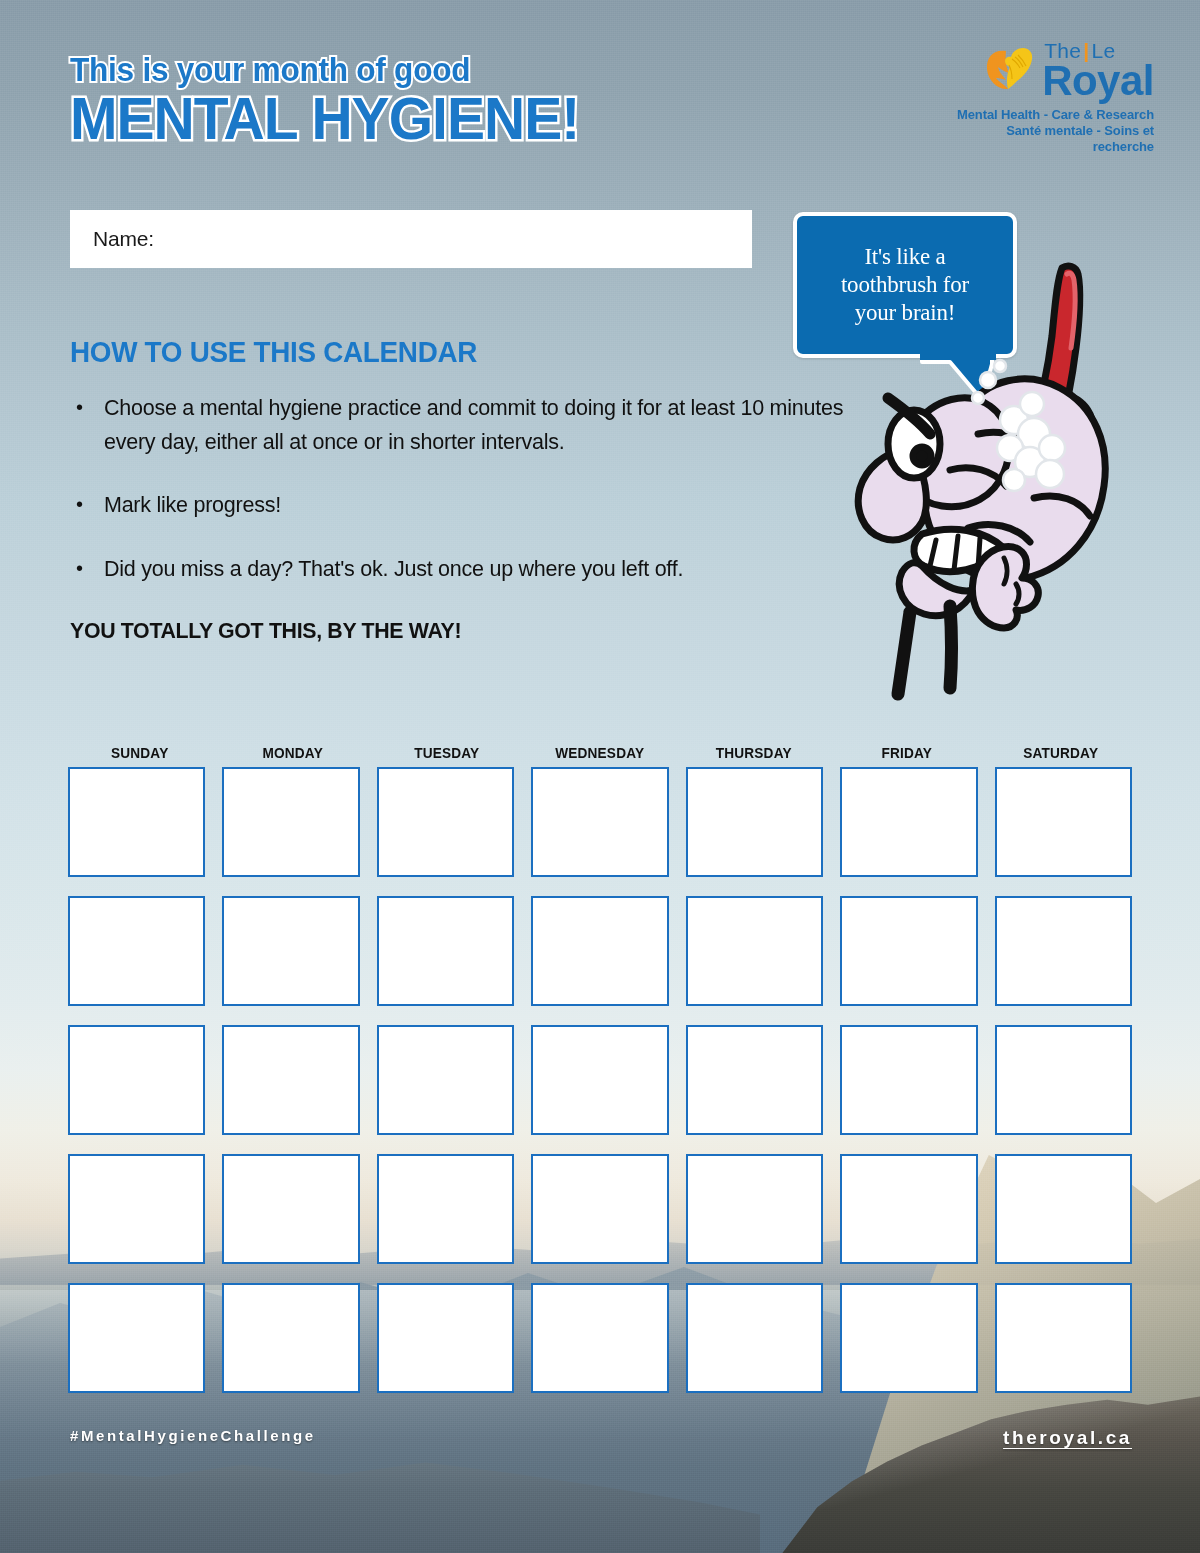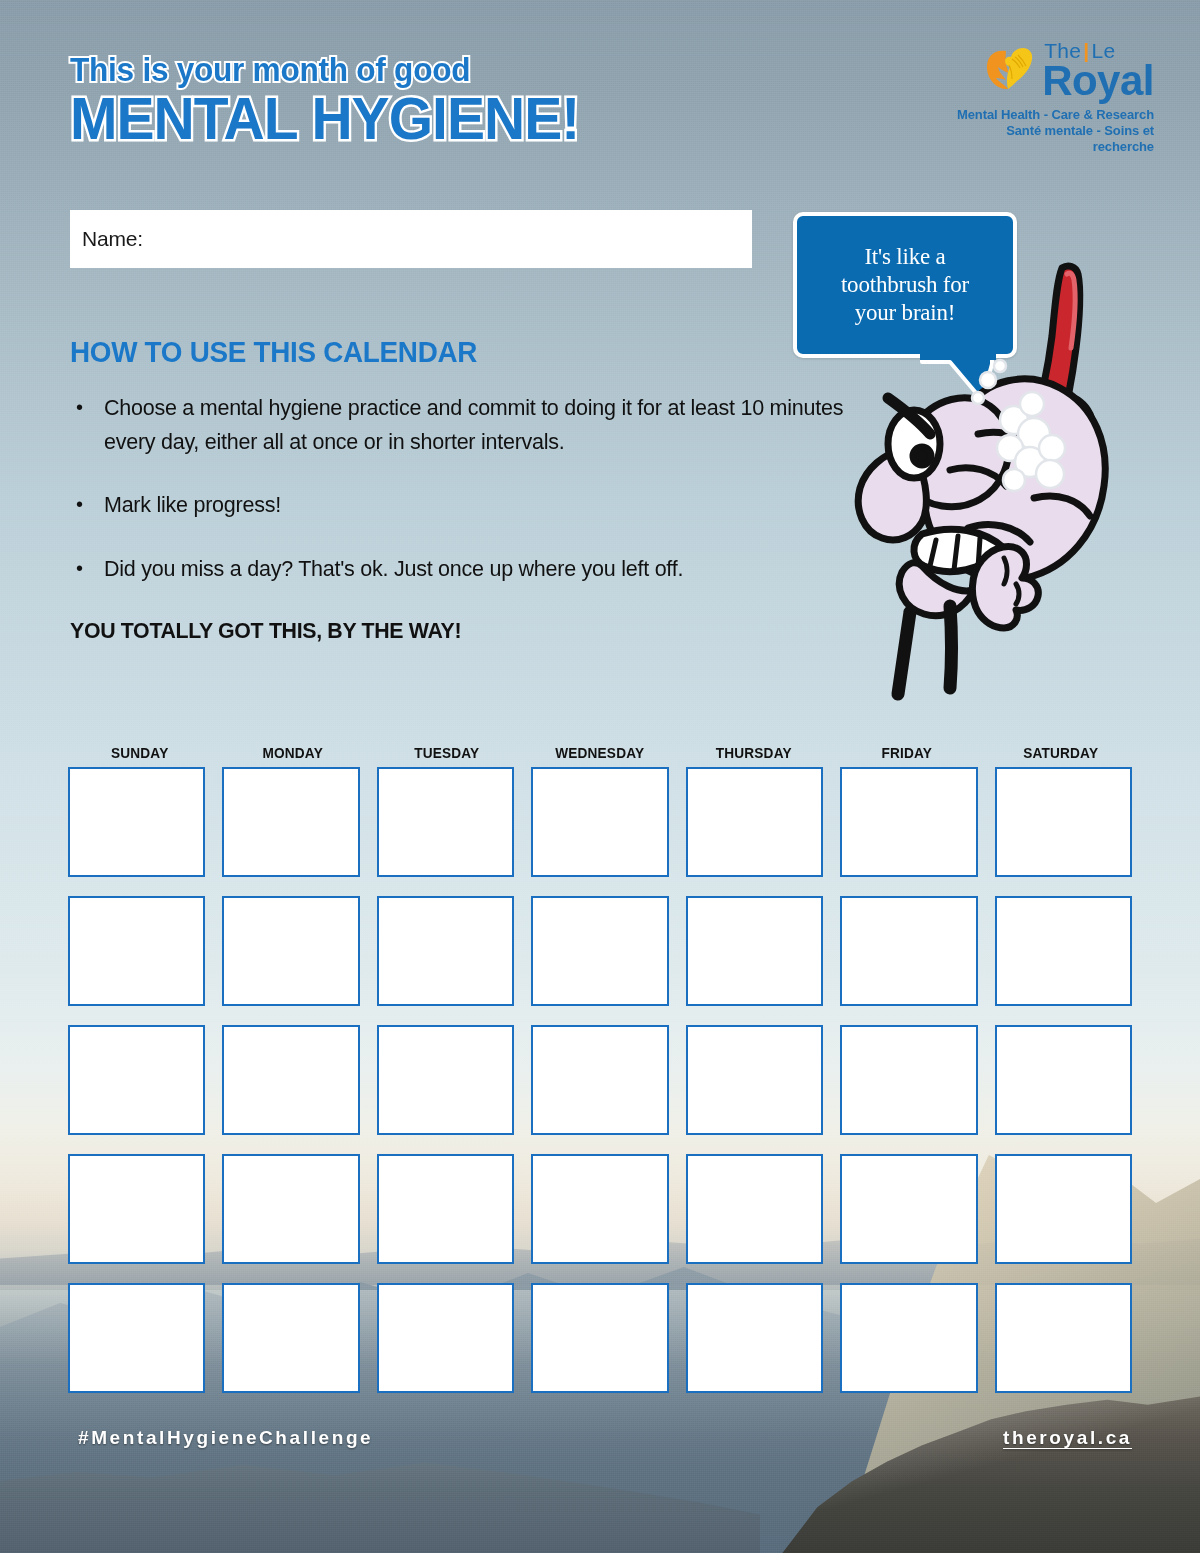--- a/index.html
+++ b/index.html
@@ -159,21 +159,21 @@
   }
   .logo-tagline {
     margin-top: 6px; color: #1f6fb2; font-size: 13px; font-weight: 700;
     line-height: 1.25; text-align: right; letter-spacing: -0.1px;
   }
 
   
   .name-field {
     position: absolute; left: 70px; top: 210px; width: 682px; height: 58px;
     background: #ffffff;
-    display: flex; align-items: center; padding-left: 12px;
+    display: flex; align-items: center; padding-left: 23px;
   }
   .name-label { font-size: 21px; color: #1a1a1a; letter-spacing: -0.2px; }
 
   
   .bubble {
     position: absolute; left: 793px; top: 212px; width: 224px; height: 146px;
     background: #0b6bb0; border: 4px solid #ffffff; border-radius: 10px;
     display: flex; align-items: center; justify-content: center;
     filter: drop-shadow(0 1px 1px rgba(0,0,0,0.15));
   }
@@ -217,24 +217,23 @@
     letter-spacing: 0.2px; transform: scaleX(0.88); white-space: nowrap;
   }
   .cal-grid { display: grid; grid-template-columns: repeat(7, 1fr); column-gap: 17px; row-gap: 19px; }
   .cal-cell {
     height: 110px; background: #ffffff; border: 2.5px solid #1b6fc0;
   }
 
   
   .footer-hash {
     position: absolute; left: 70px; top: 1427px;
-    color: #ffffff; font-size: 19px; font-weight: 700; letter-spacing: 2.6px;
+    color: #ffffff; font-size: 15px; font-weight: 700; letter-spacing: 2.6px;
     text-shadow: 0 1px 2px rgba(0,0,0,0.45);
     font-family: "Liberation Sans", sans-serif;
-    margin-left: 8px;
   }
   .footer-url {
     position: absolute; right: 68px; top: 1427px;
     color: #ffffff; font-size: 19px; font-weight: 700; letter-spacing: 2.6px;
     text-decoration: underline; text-underline-offset: 4px;
     text-shadow: 0 1px 2px rgba(0,0,0,0.45);
   }
 </style>
 </head>
 <body>

